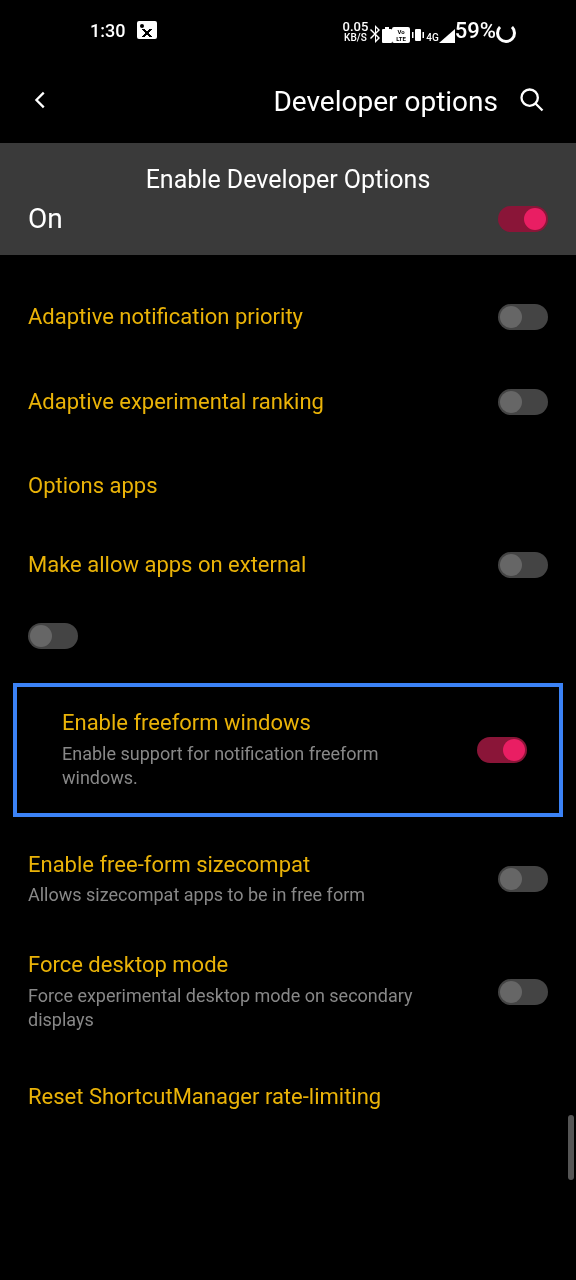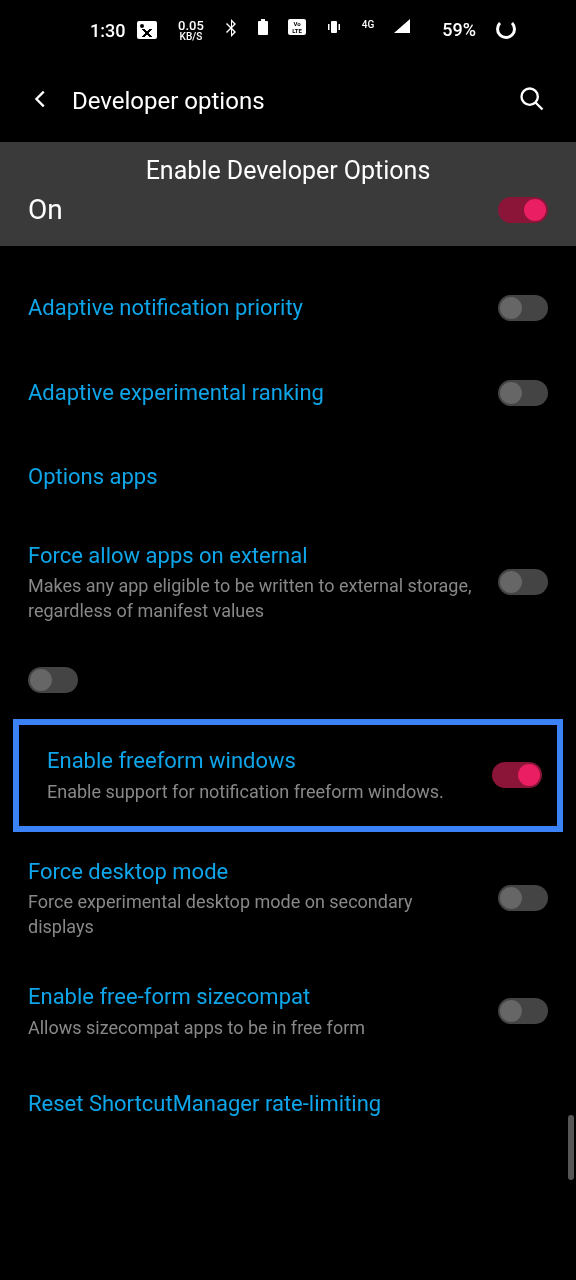--- a/index.html
+++ b/index.html
@@ -25,22 +25,22 @@
       font-size: 18px;
       font-weight: 500;
     }
     .status-left {
       display: flex;
       align-items: center;
       gap: 12px;
     }
     .status-right {
       display: flex;
-      align-items: flex-start;
-      gap: 20px;
+      align-items: flex-end;
+      gap: 0;
       font-size: 15px;
     }
     .kbs {
       display: flex;
       flex-direction: column;
       align-items: center;
       font-size: 10px;
       line-height: 1;
     }
     .kbs .top { font-size: 13px; }
@@ -52,31 +52,32 @@
       display: flex;
       align-items: center;
       padding: 25px 30px;
       gap: 20px;
     }
     .back-icon svg {
       width: 22px;
       height: 22px;
     }
     .header-title {
-      font-size: 24px;
+      font-size: 28px;
       font-weight: 400;
       flex: 1;
+      text-align: right;
     }
     .search-icon svg {
       width: 28px;
       height: 28px;
     }
     .dev-banner {
       background: #3a3a3a;
-      padding: 14px 28px 20px;
+      padding: 22px 28px 20px;
     }
     .dev-banner-title {
       text-align: center;
       font-size: 25px;
       font-weight: 400;
       margin-bottom: 8px;
     }
     .dev-banner-row {
       display: flex;
       align-items: center;
@@ -97,21 +98,21 @@
     }
     .setting-item.tight {
       padding: 22px 0;
     }
     .setting-text {
       flex: 1;
     }
     .setting-title {
       font-size: 22px;
       font-weight: 400;
-      color: #0ea5e9;
+      color: #eab308;
       line-height: 1.3;
     }
     .setting-subtitle {
       font-size: 18px;
       color: #888;
       margin-top: 4px;
       line-height: 1.35;
     }
     .toggle {
       width: 50px;
@@ -133,23 +134,23 @@
       transition: left 0.2s;
     }
     .toggle.on {
       background: #8a1538;
     }
     .toggle.on::after {
       background: #e91e63;
       left: 26px;
     }
     .highlighted {
-      border: 6px solid #3b82f6;
-      margin: 4px -15px;
-      padding: 22px 15px !important;
+      border: 4px solid #3b82f6;
+      margin: 12px -15px;
+      padding: 22px 32px !important;
     }
     .highlighted .setting-text {
       padding-left: 13px;
     }
     .spacer-small {
       height: 20px;
     }
     .scrollbar {
       position: absolute;
       right: 2px;
@@ -231,21 +232,21 @@
           <rect x="2" y="5" width="1.5" height="6"></rect>
           <rect x="12.5" y="5" width="1.5" height="6"></rect>
         </svg>
     </span>
     <span class="status-icon" style="font-size:10px;">4G</span>
     <span class="status-icon">
       <svg width="16" height="14" viewBox="0 0 16 14" fill="#fff">
           <path d="M0 14 L16 14 L16 0 Z"></path>
         </svg>
     </span>
-    <span style="font-size:18px;margin-left:12px;">59%</span>
+    <span style="font-size:22px;">59%</span>
     <span class="spinner"></span>
   </div>
 </div>
 
 <div class="header">
   <span class="back-icon">
     <svg viewBox="0 0 24 24" fill="none" stroke="#fff" stroke-width="2.5">
         <path d="M15 4 L7 12 L15 20"></path>
       </svg>
   </span>
@@ -285,54 +286,53 @@
   </div>
 
   <div class="setting-item">
     <div class="setting-text">
       <div class="setting-title">Options apps</div>
     </div>
   </div>
 
   <div class="setting-item tight">
     <div class="setting-text">
-      <div class="setting-title">Force allow apps on external</div>
-      <div class="setting-subtitle">Makes any app eligible to be written to external storage, regardless of manifest values</div>
+      <div class="setting-title">Make allow apps on external</div>
     </div>
     <span class="toggle"></span>
   </div>
 
   <div class="setting-item tight">
     <span class="toggle"></span>
   </div>
 
   <div class="setting-item tight highlighted">
     <div class="setting-text">
       <div class="setting-title">Enable freeform windows</div>
       <div class="setting-subtitle">Enable support for notification freeform windows.</div>
     </div>
     <span class="toggle on"></span>
   </div>
 
   <div class="setting-item tight">
     <div class="setting-text">
+      <div class="setting-title">Enable free-form sizecompat</div>
+      <div class="setting-subtitle">Allows sizecompat apps to be in free form</div>
+    </div>
+    <span class="toggle"></span>
+  </div>
+
+  <div class="setting-item tight">
+    <div class="setting-text">
       <div class="setting-title">Force desktop mode</div>
       <div class="setting-subtitle">Force experimental desktop mode on secondary displays</div>
     </div>
     <span class="toggle"></span>
   </div>
 
-  <div class="setting-item tight">
-    <div class="setting-text">
-      <div class="setting-title">Enable free-form sizecompat</div>
-      <div class="setting-subtitle">Allows sizecompat apps to be in free form</div>
-    </div>
-    <span class="toggle"></span>
-  </div>
-
   <div class="setting-item">
     <div class="setting-text">
       <div class="setting-title">Reset ShortcutManager rate-limiting</div>
     </div>
   </div>
 
 </div>
 
 <div class="scrollbar"></div>
 

